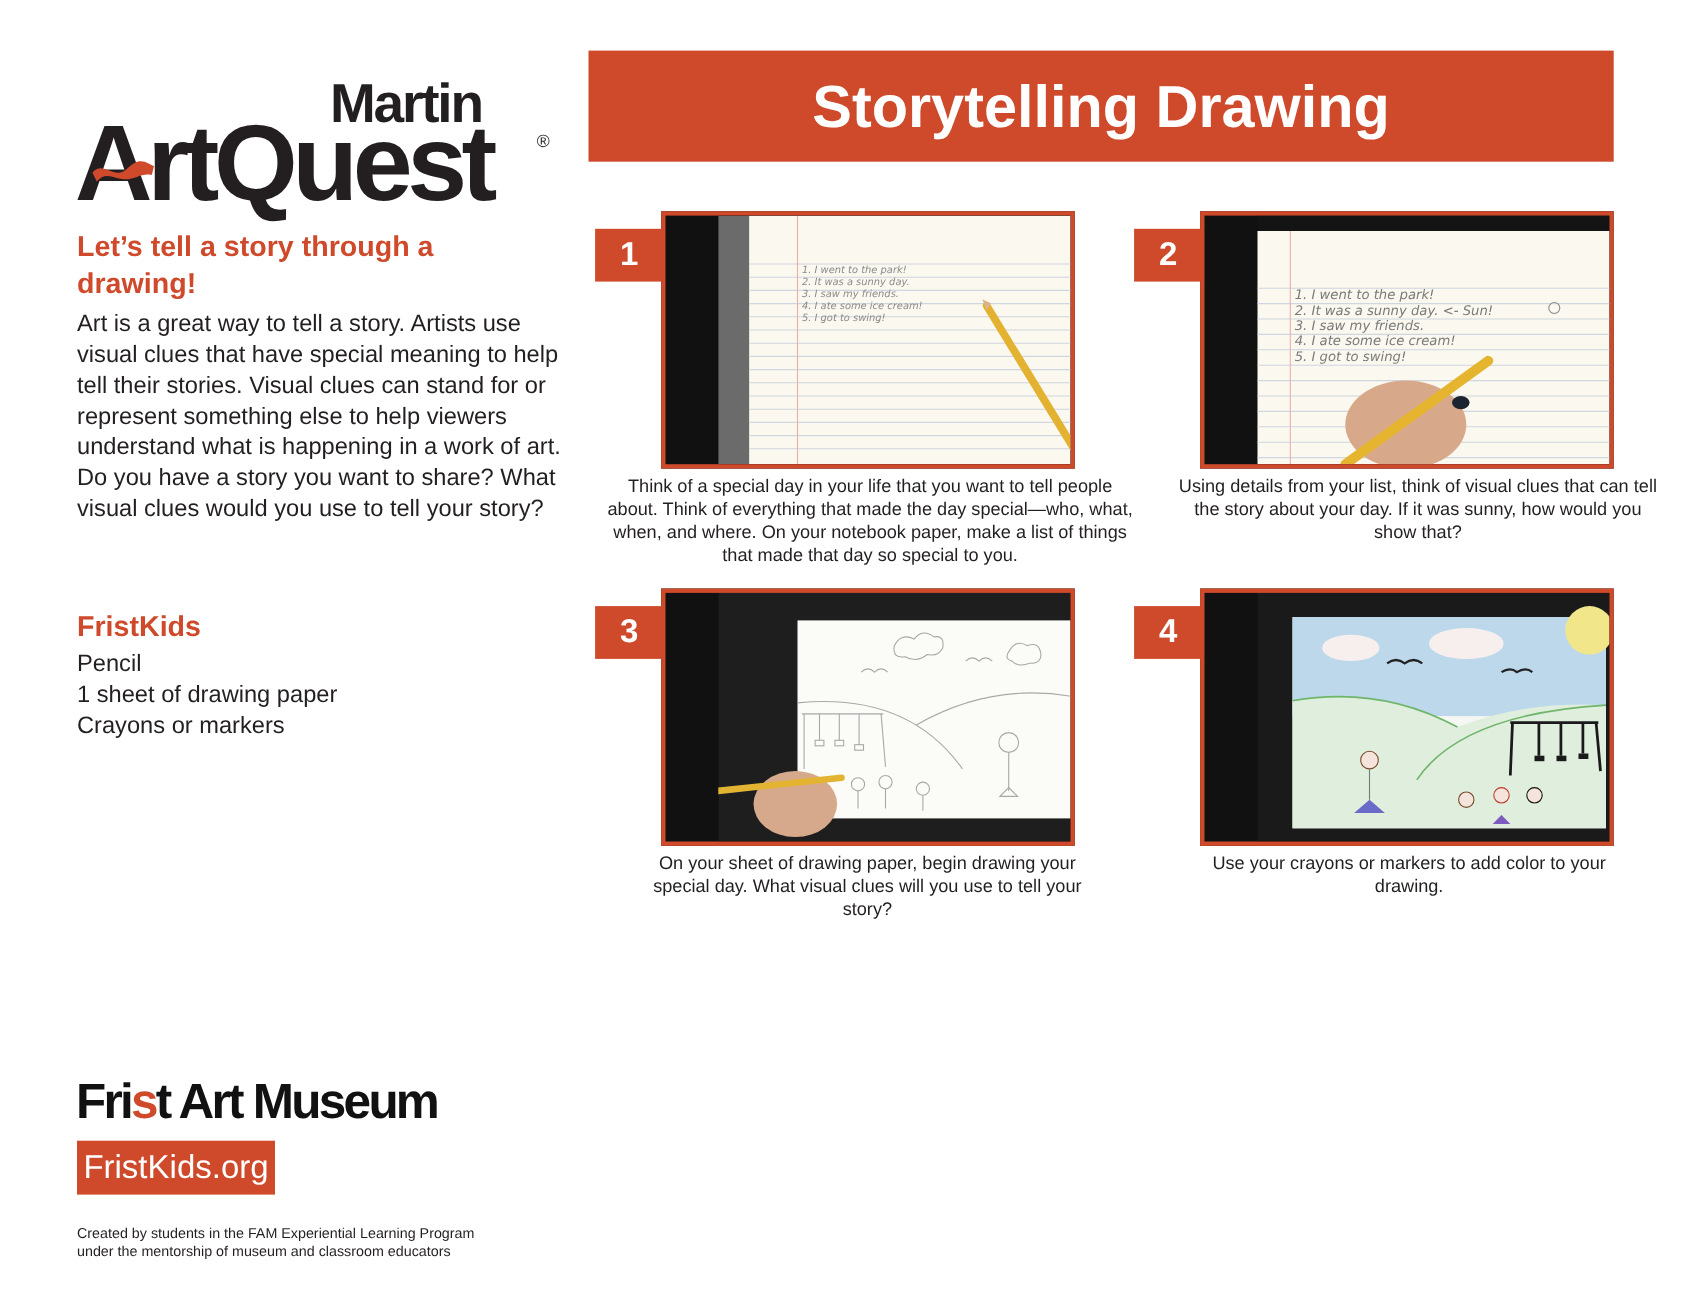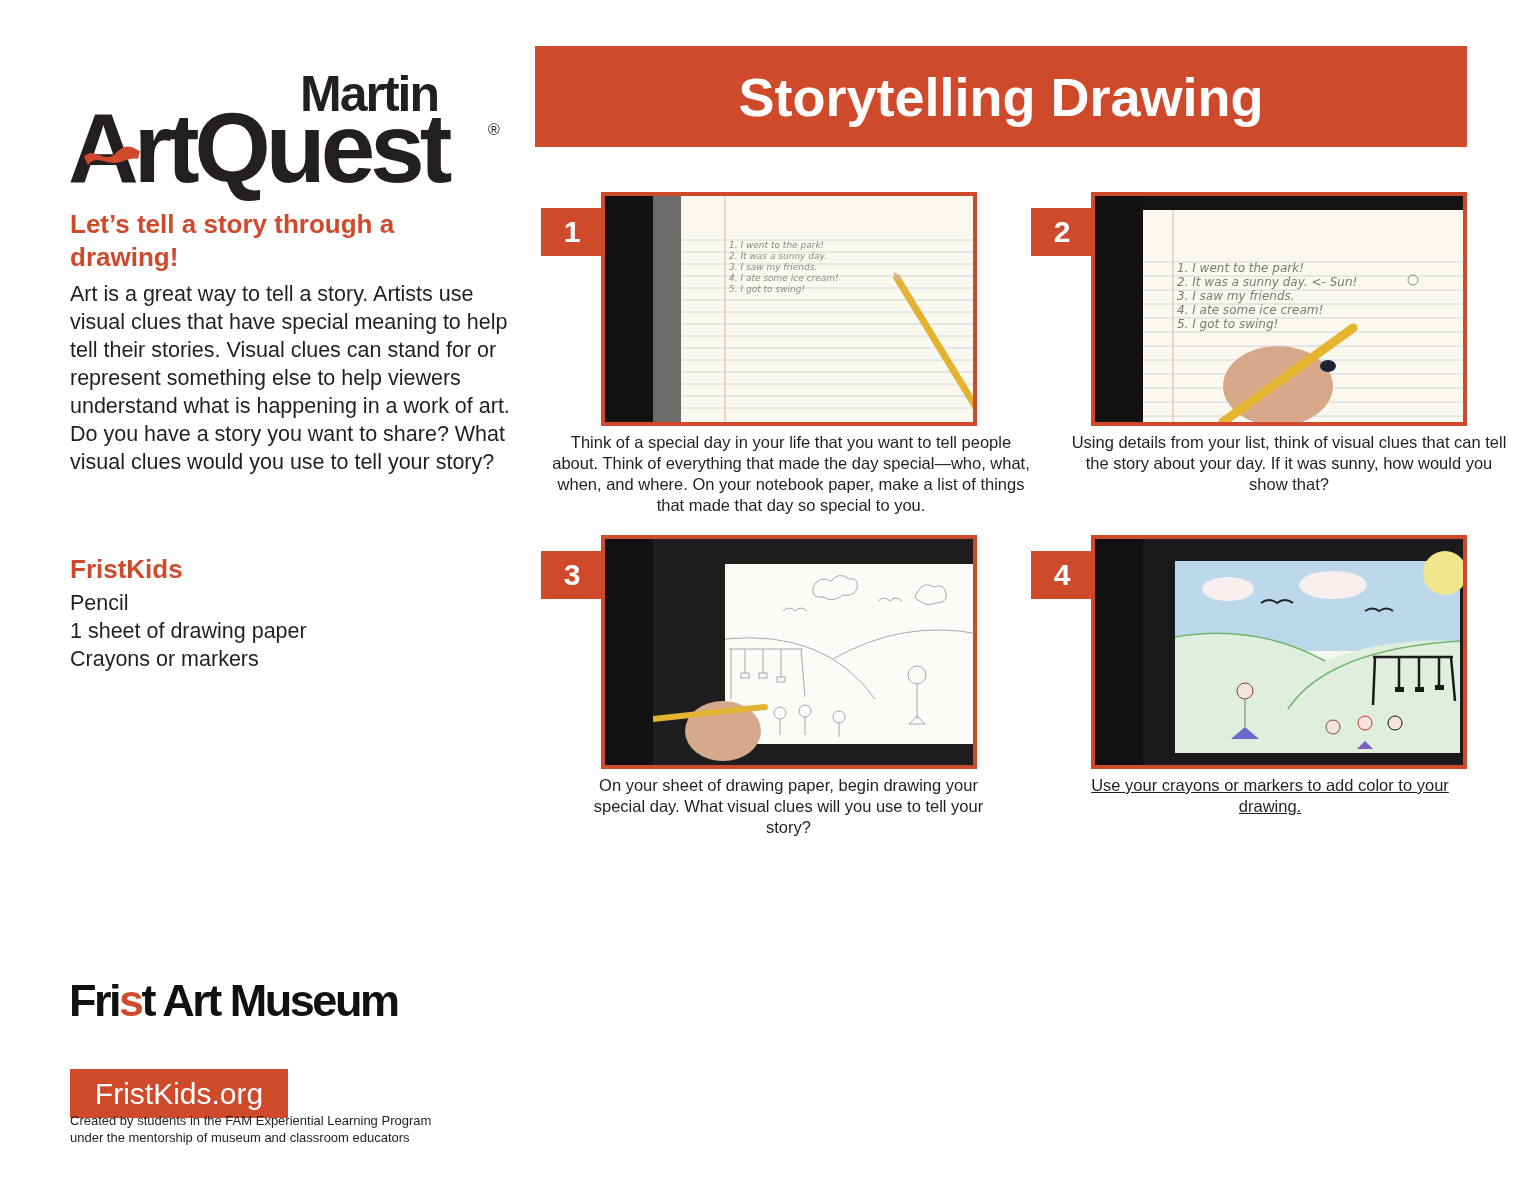--- a/index.html
+++ b/index.html
@@ -33,29 +33,29 @@
   .step .photo { position: absolute; left: 60px; top: 0; width: 376px; height: 234px; border: 4px solid #cf4a2b; background: #111; overflow: hidden; padding-left: 48px; }
   .step .caption { position: absolute; left: 0; top: 240px; width: 496px; text-align: center; font-size: 16.5px; line-height: 21px; color: #231f20; }
 
   .s1 { left: 541px; top: 192px; }
   .s2 { left: 1031px; top: 192px; }
   .s3 { left: 541px; top: 535px; }
   .s4 { left: 1031px; top: 535px; }
   .s2 .photo, .s4 .photo { width: 376px; }
   .s2 .caption { left: 38px; width: 440px; }
   .s3 .caption { left: 50px; width: 395px; }
-  .s4 .caption { left: 49px; width: 380px; text-decoration: underline; }
+  .s4 .caption { left: 60px; width: 380px; }
   .s1 .caption { left: 10px; width: 480px; }
 
   svg { display: block; }
 
   
   .frist-logo { position: absolute; left: 69px; top: 978px; font-size: 45px; font-weight: bold; letter-spacing: -2.5px; color: #111; line-height: 1; }
   .frist-logo .s-red { color: #cf4a2b; }
-  .fristkids { position: absolute; left: 70px; top: 1069px; width: 218px; height: 49px; background: #cf4a2b; color: #fff; font-size: 30px; display: flex; align-items: center; justify-content: center; letter-spacing: 0px; }
+  .fristkids { position: absolute; left: 70px; top: 1037px; width: 180px; height: 49px; background: #cf4a2b; color: #fff; font-size: 30px; display: flex; align-items: center; justify-content: center; letter-spacing: 0px; }
   .credit { position: absolute; left: 70px; top: 1112px; font-size: 13px; line-height: 17px; color: #231f20; }
 </style>
 </head>
 <body>
 
 <div class="logo">
   <span class="martin">Martin</span>
   <span class="artquest">ArtQuest</span>
   <span class="reg">®</span>
   <svg class="swoosh" viewBox="0 0 60 26">

